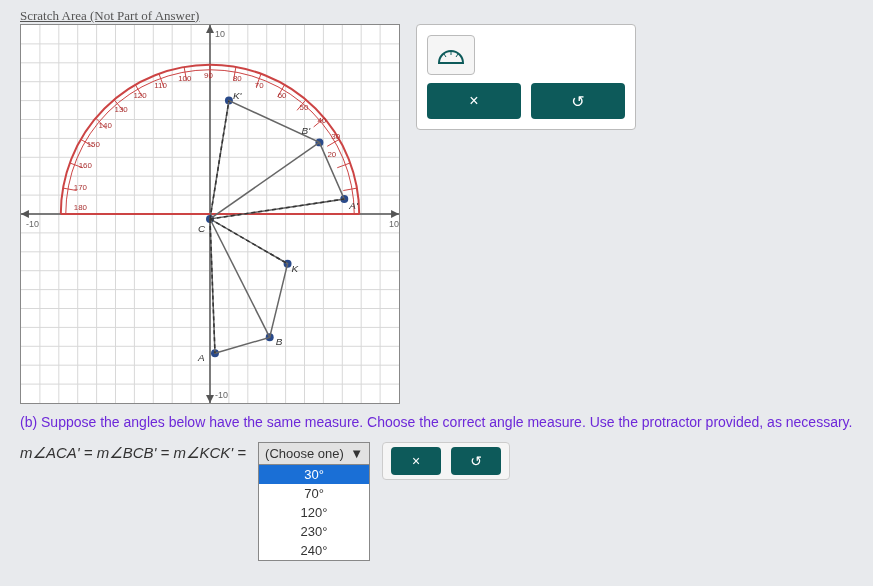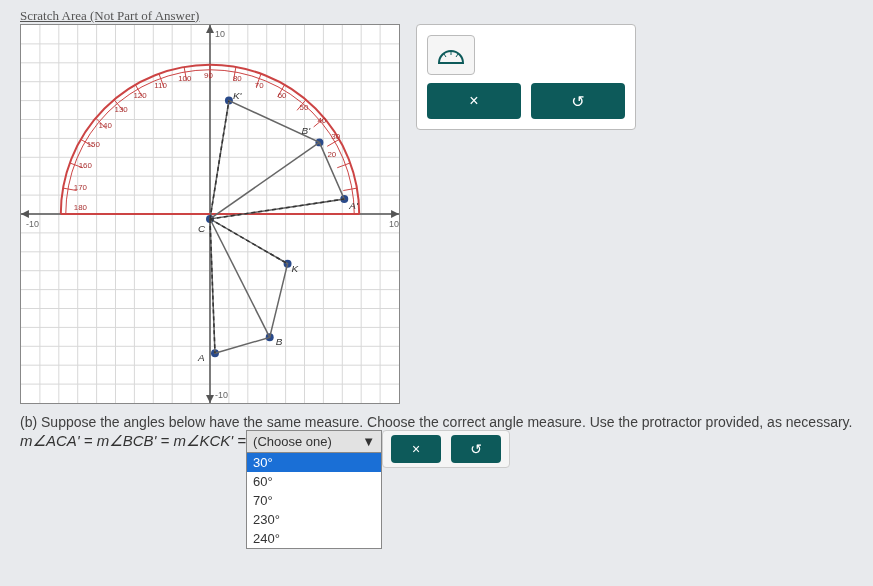--- a/index.html
+++ b/index.html
@@ -65,52 +65,53 @@
       border-radius: 4px;
       display: inline-flex;
       align-items: center;
       justify-content: center;
       font-size: 16px;
       cursor: pointer;
     }
     .question-row {
       margin-top: 10px;
       font-size: 14px;
-      color: #404040;
+      color: #6d28d9;
     }
     .answer-line {
-      margin-top: 0;
+      margin-top: 12px;
       display: flex;
       align-items: flex-start;
-      gap: 0;
+      gap: 12px;
       font-size: 15px;
       font-style: italic;
       color: #333;
     }
     .eq { font-style: italic; padding-top: 2px; }
     .dropdown {
       position: relative;
-      width: 136px;
+      width: 112px;
       font-style: normal;
     }
     .dd-selected {
       border: 1px solid #888;
       background: #e2e2e2;
       padding: 3px 6px;
       font-size: 13px;
       display: flex;
       justify-content: space-between;
       align-items: center;
       cursor: pointer;
     }
     .dd-list {
       border: 1px solid #888;
       border-top: none;
       background: #fff;
       font-size: 13px;
+      text-align: center;
     }
     .dd-item {
       padding: 2px 6px;
       cursor: pointer;
     }
     .dd-item.highlighted {
       background: #1a6fd6;
       color: #fff;
     }
     .small-dark-btn {
@@ -312,22 +313,22 @@
 <div class="answer-line">
   <div class="eq">m∠ACA' = m∠BCB' = m∠KCK' =</div>
 
   <div class="dropdown">
     <div class="dd-selected">
       <span>(Choose one)</span>
       <span>▼</span>
     </div>
     <div class="dd-list">
       <div class="dd-item highlighted">30°</div>
-      <div class="dd-item">60°</div>
       <div class="dd-item">70°</div>
+      <div class="dd-item">120°</div>
       <div class="dd-item">230°</div>
       <div class="dd-item">240°</div>
     </div>
   </div>
 
   <div class="btn-group-small">
     <button class="small-dark-btn">
       <span>×</span>
     </button>
     <button class="small-dark-btn">

